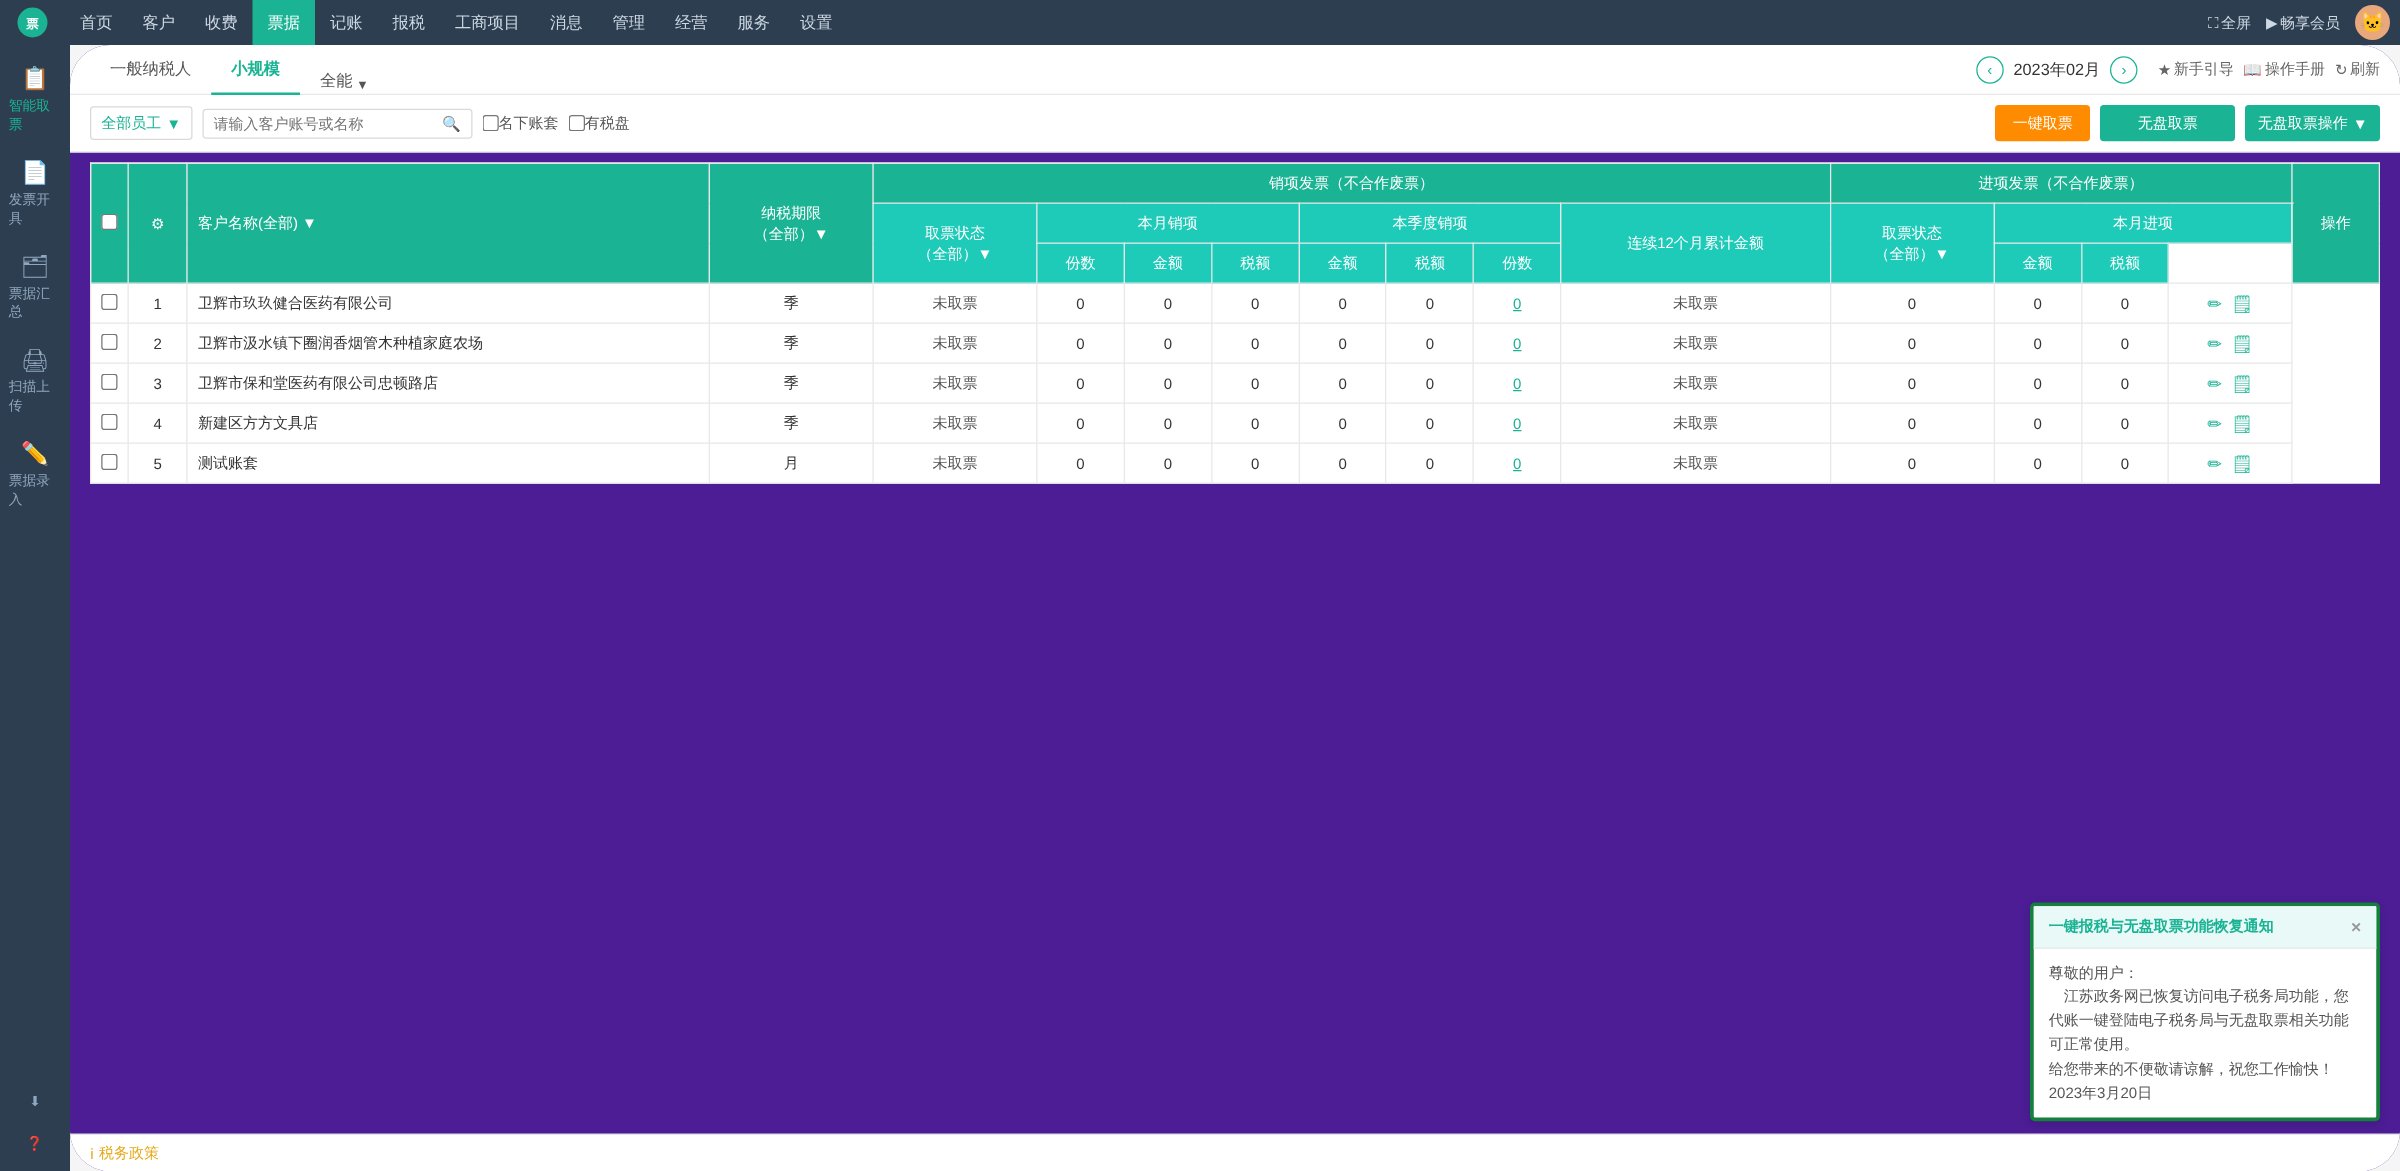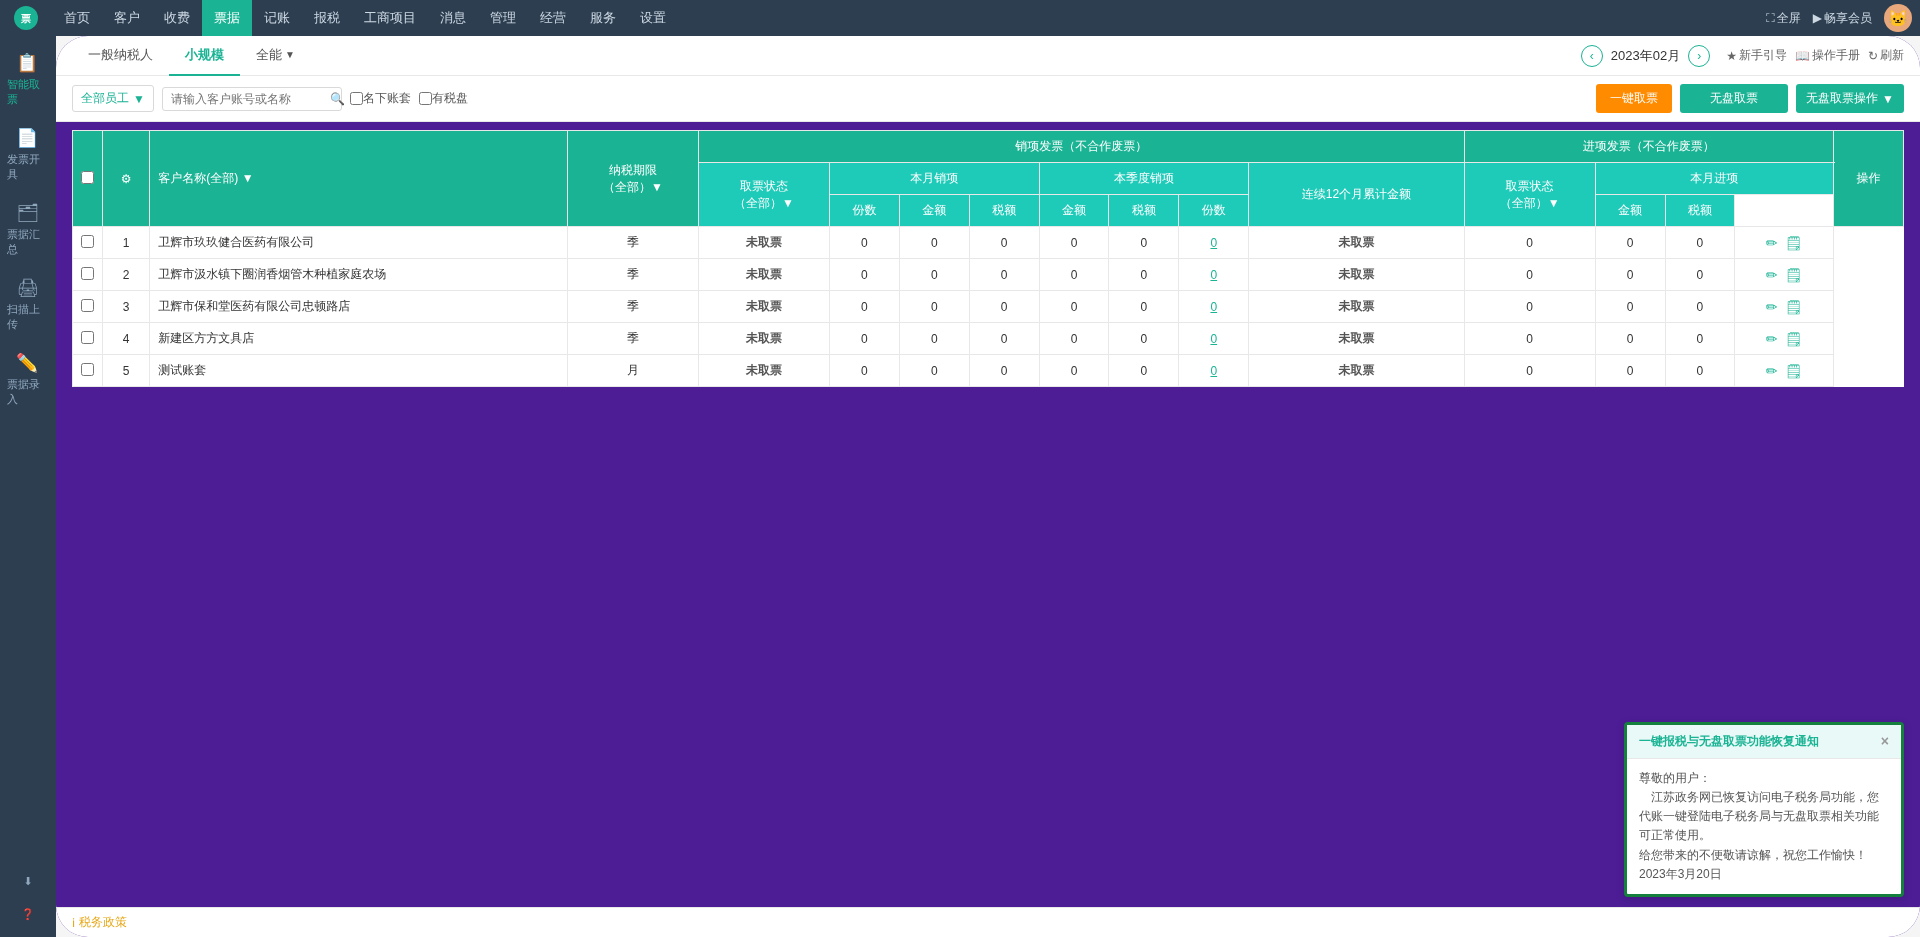--- a/index.html
+++ b/index.html
@@ -174,21 +174,21 @@
       display: flex; align-items: center; gap: 4px;
       cursor: pointer;
       background: #fff;
       color: #1ab394;
     }
     .search-input {
       border: 1px solid #d9d9d9;
       border-radius: 3px;
       padding: 4px 8px;
       font-size: 12px;
-      width: 180px;
+      width: 216px;
       display: flex; align-items: center; gap: 4px;
     }
     .search-input input {
       border: none; outline: none; font-size: 12px; flex: 1; background: transparent;
     }
     .checkbox-label {
       display: flex; align-items: center; gap: 0; font-size: 12px; color: #555; cursor: pointer;
     }
     .toolbar-right {
       margin-left: auto;
@@ -252,21 +252,20 @@
     }
     .data-table td {
       height: 32px;
       color: #333;
     }
     .data-table .col-checkbox { width: 30px; }
     .data-table .col-name { text-align: left; min-width: 180px; }
     .data-table .link-blue { color: #1ab394; text-decoration: underline; cursor: pointer; }
     .data-table .status-badge {
       color: #555;
-      font-weight: bold;
     }
     .action-btn { background: none; border: none; cursor: pointer; color: #1ab394; font-size: 14px; padding: 2px; }
     
     
     .bottom-bar {
       background: #fff;
       border-top: 1px solid #e8e8e8;
       padding: 6px 16px;
       font-size: 12px;
       color: #e6a817;
@@ -376,21 +375,21 @@
         <span>❓</span>
       </div>
     </div>
   </div>
 
   <div class="main-content">
 
     <div class="sub-tabs">
       <div class="sub-tab">一般纳税人</div>
       <div class="sub-tab active">小规模</div>
-      <div class="sub-tab" style="display:flex;align-items:center;gap:3px;">
+      <div class="sub-tab" style="display:flex;align-items:flex-end;gap:3px;">
         <span>全能</span>
         <span style="font-size:10px;">▼</span>
       </div>
       <div class="period-nav">
         <div class="nav-btn">‹</div>
         <span>2023年02月</span>
         <div class="nav-btn">›</div>
       </div>
       <div class="right-actions">
         <span>★ <span>新手引导</span></span>

